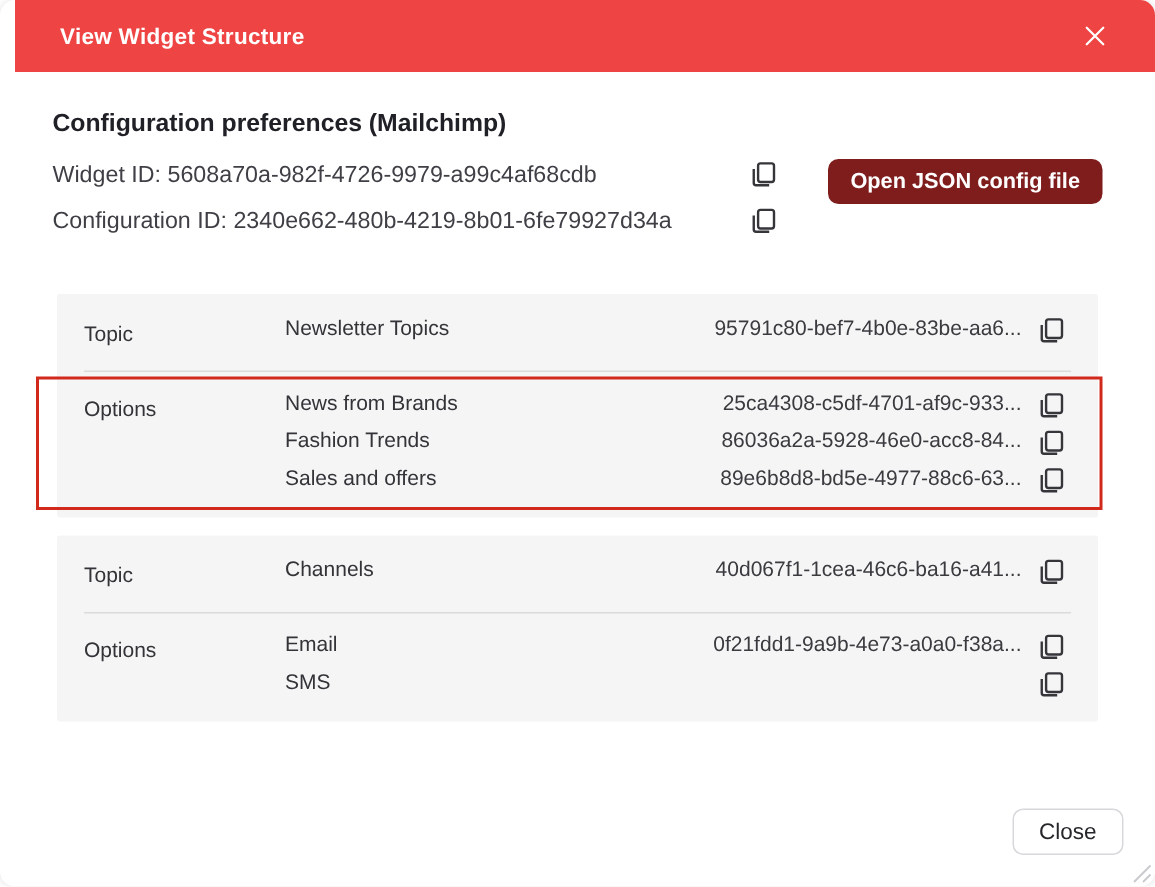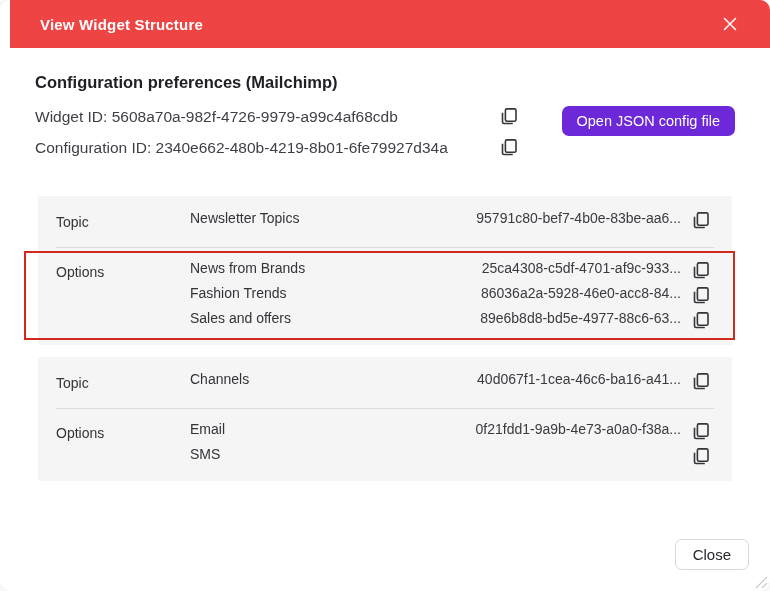--- a/index.html
+++ b/index.html
@@ -33,23 +33,23 @@
   .id-lines { width:485px; }
   .id-line {
     display:flex; justify-content:space-between; align-items:center;
     height:24px; margin-bottom:7px; font-size:15.5px; color:#3f3f46;
   }
   .copy-btn {
     background:none; border:none; cursor:pointer; padding:1px;
     display:flex; align-items:center; justify-content:center; flex:none;
   }
   .open-json-btn {
-    background:#6d28d9; color:#ffffff; border:none; border-radius:7px;
+    background:#7f1d1d; color:#ffffff; border:none; border-radius:7px;
     font-family:"Liberation Sans", sans-serif;
-    font-size:14.5px; font-weight:400; padding:7px 15px; margin-top:1px;
+    font-size:14.5px; font-weight:700; padding:7px 15px; margin-top:1px;
     cursor:pointer; white-space:nowrap;
   }
 
   
   .groups { margin:29px 3px 0 3px; }
   .group { background:#f5f5f6; border-radius:2px; margin-bottom:12px; }
   .t-row { display:flex; padding:14px 20px 12px 18px; position:relative;gap:20px; }
   .t-row.options-pad { padding:12px 20px 10px 18px; }
   .row-sep { height:1px; background:#dbdbdc; margin:0 18px; }
   .row-label { width:114px; flex:none; font-size:14px; color:#333338; line-height:25px; }

